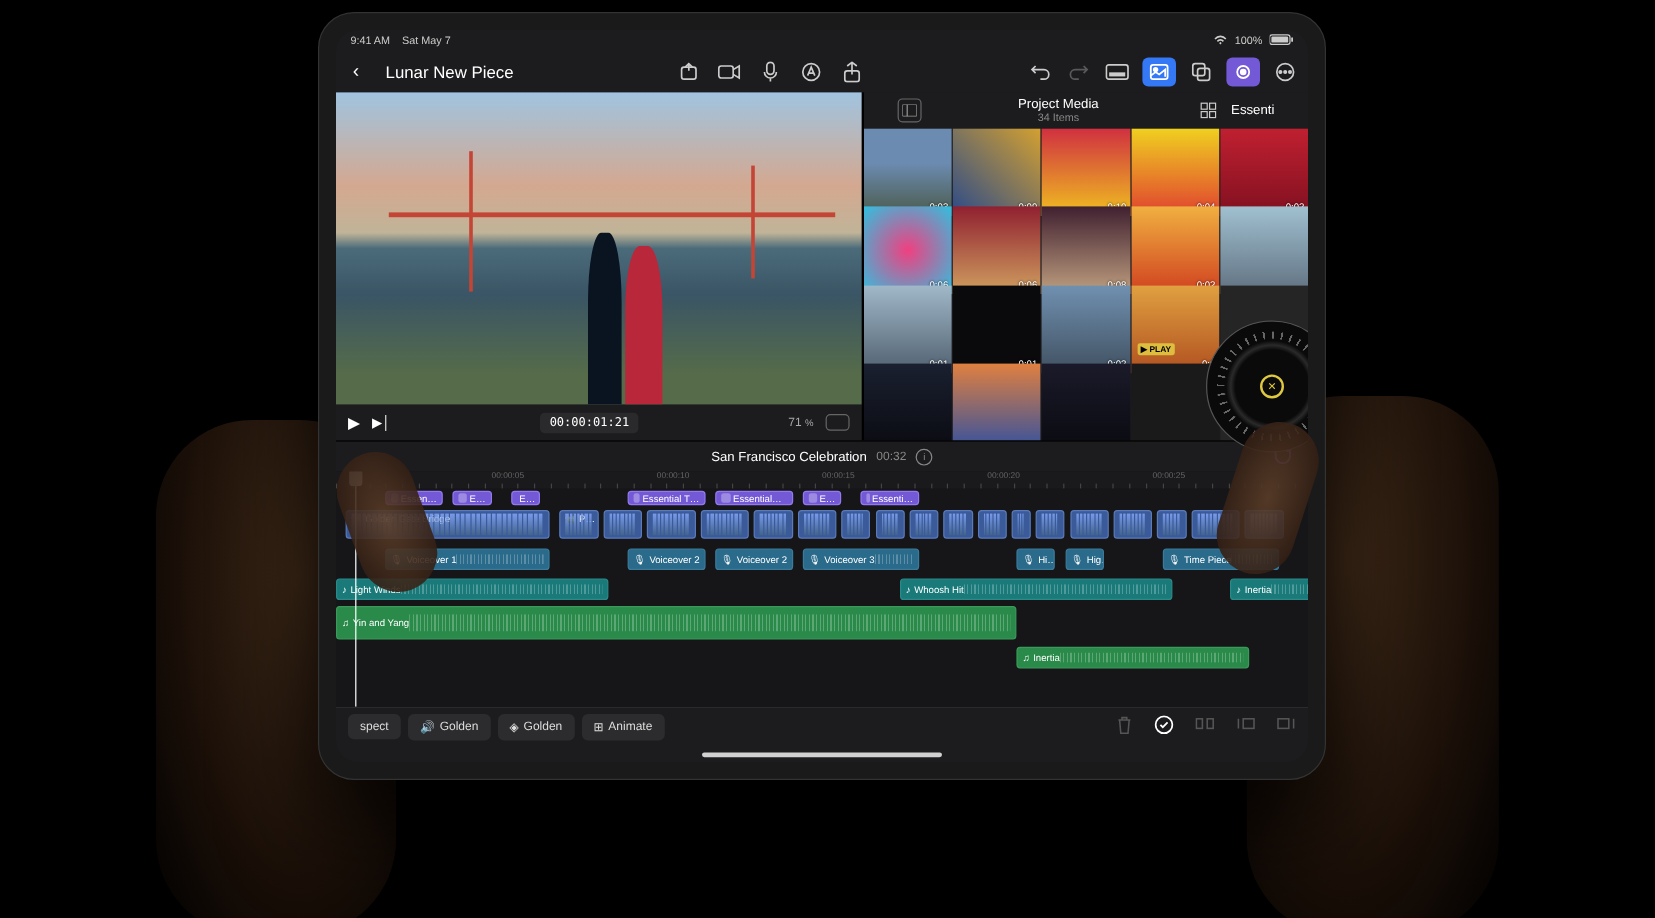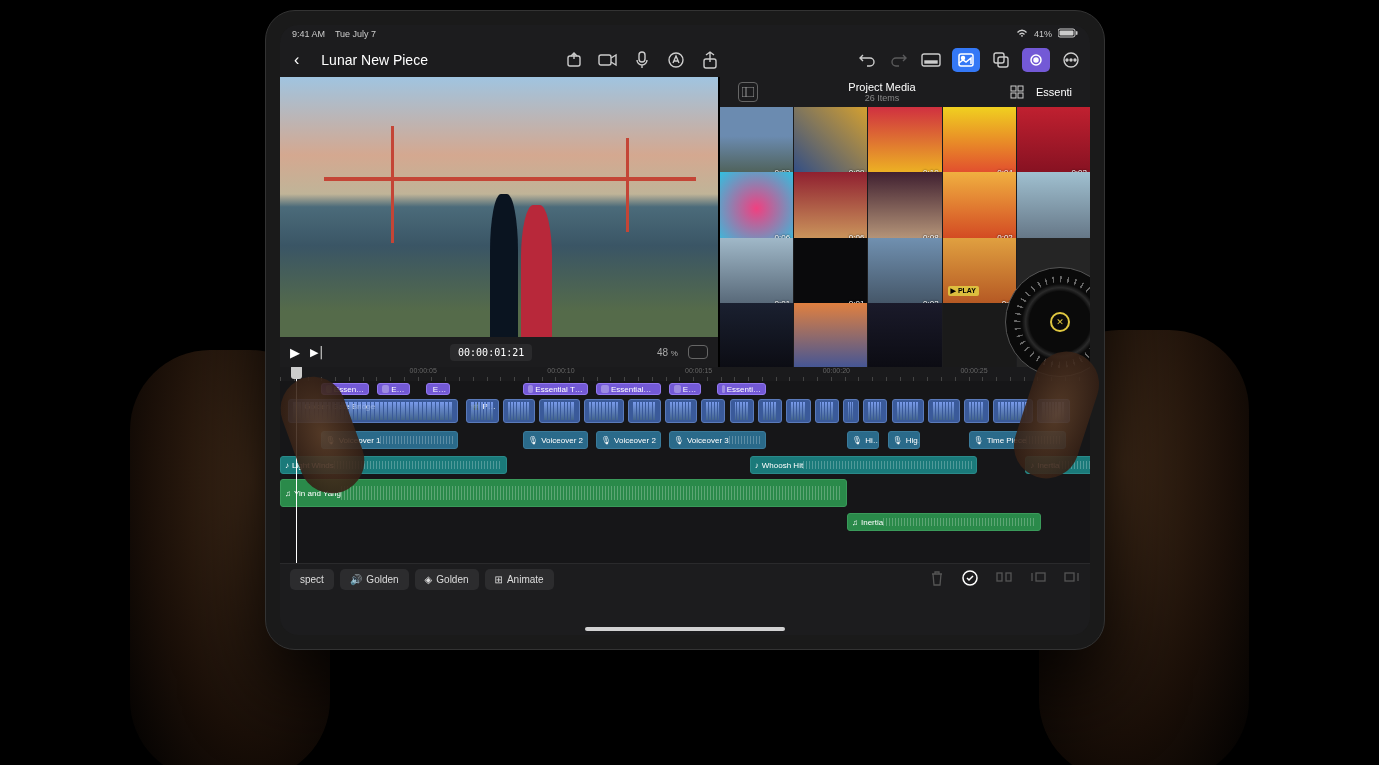--- a/index.html
+++ b/index.html
@@ -39,21 +39,21 @@
 .person-l { position: absolute; left: 0; bottom: 0; width: 45%; height: 100%; background: #0a1420; border-radius: 40% 40% 0 0; }
 .person-r { position: absolute; right: 0; bottom: 0; width: 50%; height: 92%; background: #b8283a; border-radius: 40% 40% 0 0; }
 
 .viewer-controls { display: flex; align-items: center; gap: 10px; padding: 6px 10px; background: #1c1c1e; height: 30px; }
 .play-btn { color: #fff; font-size: 13px; }
 .timecode { background: #2a2a2c; color: #fff; font-size: 10px; padding: 3px 8px; border-radius: 4px; font-family: "SF Mono", monospace; margin: 0 auto; }
 .zoom-pct { color: #aaa; font-size: 10px; }
 .fit-btn { border: 1px solid #666; border-radius: 4px; width: 20px; height: 14px; position: relative; }
 
 .browser { width: 370px; display: flex; flex-direction: column; background: #1c1c1e; position: relative; }
-.browser-header { display: flex; align-items: center; justify-content: center; padding: 4px 18px; height: 30px; }
+.browser-header { display: flex; align-items: center; justify-content: center; padding: 4px 28px; height: 30px; }
 .browser-title-wrap { text-align: center; flex: 1; }
 .browser-title { color: #fff; font-size: 11px; }
 .browser-count { color: #888; font-size: 9px; }
 .select-btn { color: #fff; font-size: 11px; }
 .sidebar-toggle { width: 20px; height: 20px; border: 1px solid #666; border-radius: 4px; display: flex; align-items: center; justify-content: center; }
 
 .media-grid { display: grid; grid-template-columns: repeat(5, 1fr); gap: 1px; overflow: hidden; flex: 1; }
 .thumb { position: relative; background: #333; aspect-ratio: 1; overflow: hidden; }
 .thumb-dur { position: absolute; right: 3px; bottom: 3px; color: #fff; font-size: 8px; text-shadow: 0 0 2px #000; }
 .thumb.t0 { background: linear-gradient(#6b8bb0 40%, #4a5a4a); }
@@ -121,29 +121,29 @@
 <div class="hand-left"></div>
 <div class="hand-right"></div>
 
 <div class="device">
 <div class="screen">
 
   <div class="status-bar">
     <div>
       <span>9:41 AM</span>
       &nbsp;&nbsp;
-      <span>Tue July 7</span>
+      <span>Sat May 7</span>
     </div>
     <div class="status-right">
       <span>
         <svg width="12" height="9" viewBox="0 0 12 9">
               <path d="M6 8L7 7A1.4 1.4 0 006 6 1.4 1.4 0 005 7zM3 5L4 6A2.8 2.8 0 016 5 2.8 2.8 0 018 6L9 5A4.2 4.2 0 006 3.5 4.2 4.2 0 003 5zM1 3L2 4A5.6 5.6 0 016 2 5.6 5.6 0 0110 4L11 3A7 7 0 006 .5 7 7 0 001 3z" fill="#ccc"></path>
             </svg>
       </span>
-      <span>41%</span>
+      <span>100%</span>
       <span>
         <svg width="20" height="10" viewBox="0 0 20 10">
               <rect x="0" y="1" width="17" height="8" rx="2" fill="none" stroke="#ccc"></rect>
               <rect x="1.5" y="2.5" width="14" height="5" rx="1" fill="#ccc"></rect>
               <rect x="18" y="3" width="1.5" height="4" rx="1" fill="#ccc"></rect>
             </svg>
       </span>
     </div>
   </div>
 
@@ -239,36 +239,36 @@
             </div>
         <div class="couple">
               <div class="person-l"></div>
               <div class="person-r"></div>
             </div>
       </div>
       <div class="viewer-controls">
         <span class="play-btn">▶</span>
         <span class="play-btn" style="font-size:11px">▶│</span>
         <span class="timecode">00:00:01:21</span>
-        <span class="zoom-pct"><span>48</span> <span style="font-size:8px">%</span></span>
+        <span class="zoom-pct"><span>71</span> <span style="font-size:8px">%</span></span>
         <span class="fit-btn"></span>
       </div>
     </div>
 
     <div class="browser">
       <div class="browser-header">
         <span class="sidebar-toggle">
           <svg width="12" height="10" viewBox="0 0 12 10" fill="none" stroke="#999">
                 <rect x="0" y="0" width="12" height="10" rx="1"></rect>
                 <line x1="4" y1="0" x2="4" y2="10"></line>
               </svg>
         </span>
         <div class="browser-title-wrap">
           <div class="browser-title">Project Media</div>
-          <div class="browser-count">26 Items</div>
+          <div class="browser-count">34 Items</div>
         </div>
         <span class="tbicon" style="margin-right:8px">
               <svg width="14" height="14" viewBox="0 0 14 14" fill="none" stroke="#ccc">
                 <rect x="1" y="1" width="5" height="5"></rect>
                 <rect x="8" y="1" width="5" height="5"></rect>
                 <rect x="1" y="8" width="5" height="5"></rect>
                 <rect x="8" y="8" width="5" height="5"></rect>
               </svg>
             </span>
         <span class="select-btn">Essenti</span>
@@ -321,20 +321,30 @@
             <div class="thumb t17"></div>
             <div class="thumb t18"></div>
             <div class="thumb t14"></div>
           </div>
       <div class="jog-wheel">
         <div class="jog-center">✕</div>
       </div>
     </div>
   </div>
 
+  <div class="timeline-header">
+    <span class="tl-title">San Francisco Celebration</span>
+    <span class="tl-dur">00:32</span>
+    <span class="info-icon">i</span>
+    <span class="magnet-icon">
+      <svg width="18" height="16" viewBox="0 0 18 16" fill="none" stroke="#7359d6" stroke-width="1.5">
+            <path d="M3 2v7a6 6 0 0012 0V2M3 5h3M12 5h3"></path>
+          </svg>
+    </span>
+  </div>
 
   <div class="timeline">
     <div class="ruler" id="ruler">
           <div class="ruler-mark" style="left: 16%;">00:00:05</div>
           <div class="ruler-mark" style="left: 33%;">00:00:10</div>
           <div class="ruler-mark" style="left: 50%;">00:00:15</div>
           <div class="ruler-mark" style="left: 67%;">00:00:20</div>
           <div class="ruler-mark" style="left: 84%;">00:00:25</div>
           <div class="ruler-tick" style="left: 0%;"></div>
           <div class="ruler-tick" style="left: 1.7%;"></div>

